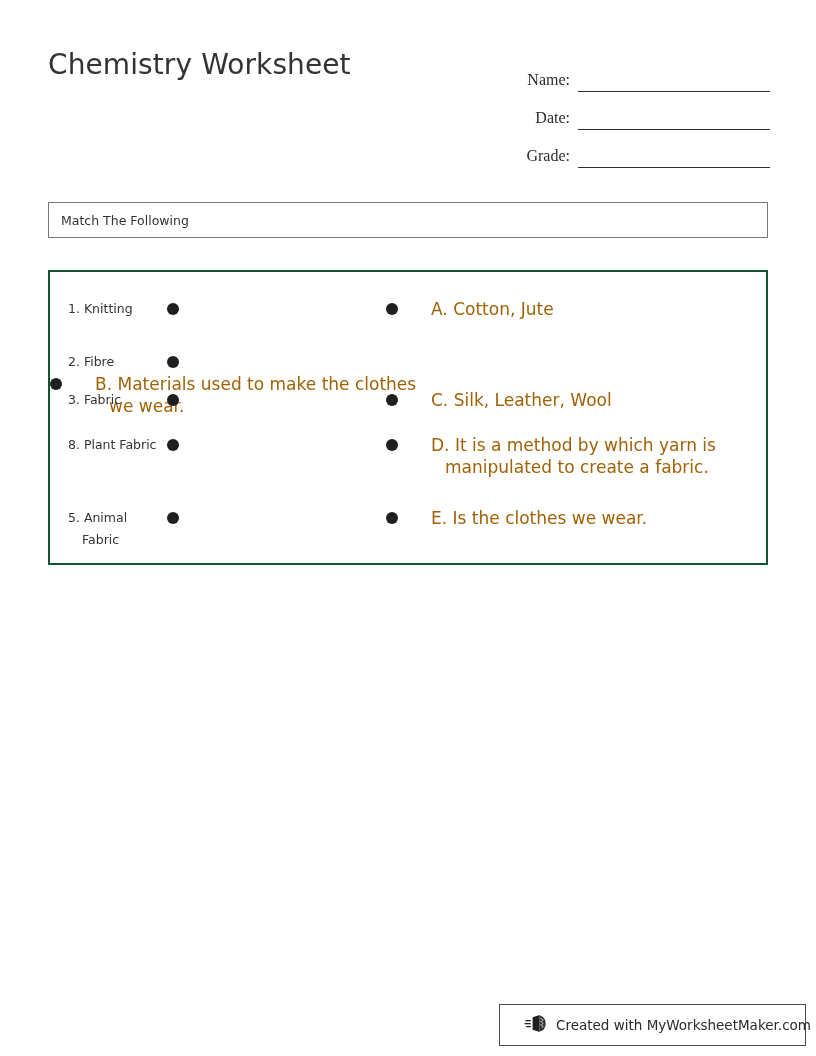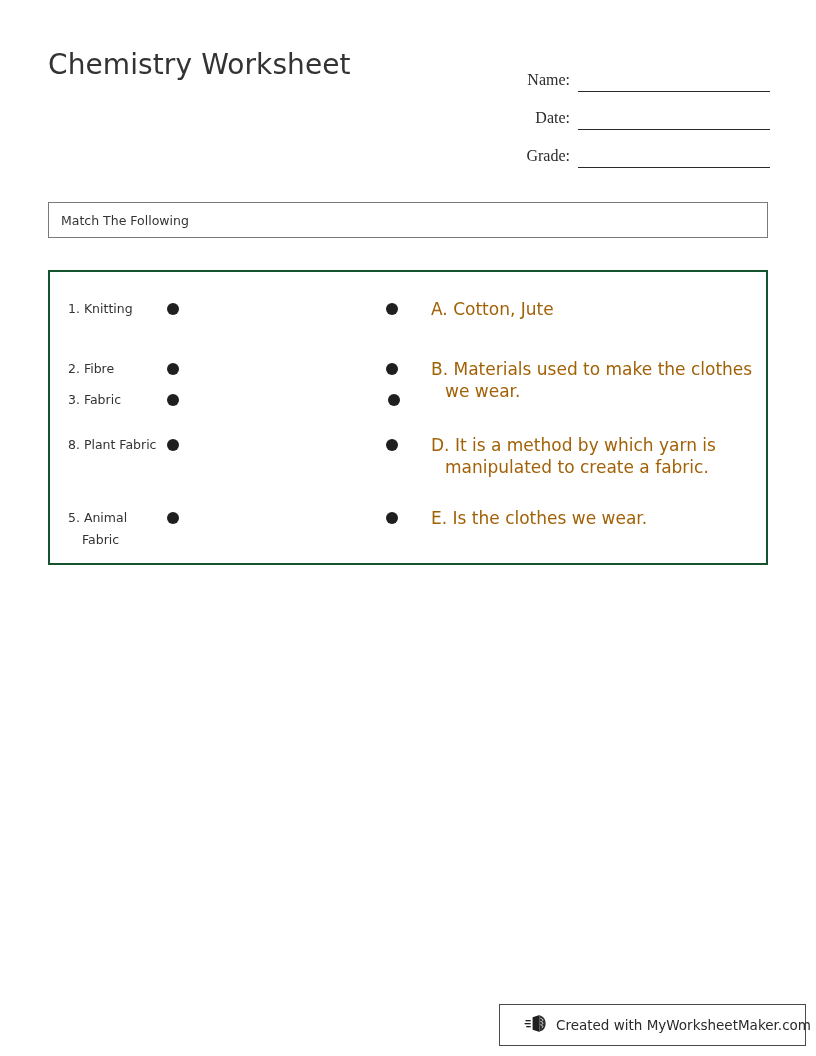--- a/index.html
+++ b/index.html
@@ -226,38 +226,39 @@
       <div class="left-cell">
         <div class="left-text">1. Knitting</div>
         <div class="dot left-dot"></div>
       </div>
       <div class="right-cell">
         <div class="dot right-dot"></div>
         <div class="right-text">A. Cotton, Jute</div>
       </div>
     </div>
 
-    <div class="match-row" style="top:86px;">
+    <div class="match-row" style="top:79px;flex-direction:column;">
       <div class="left-cell">
         <div class="left-text">2. Fibre</div>
         <div class="dot left-dot"></div>
       </div>
       <div class="right-cell">
         <div class="dot right-dot"></div>
         <div class="right-text">B. Materials used to make the clothes we wear.</div>
       </div>
     </div>
 
     <div class="match-row" style="top:117px;">
       <div class="left-cell">
         <div class="left-text">3. Fabric</div>
         <div class="dot left-dot"></div>
       </div>
       <div class="right-cell">
         <div class="dot right-dot"></div>
+        <div class="right-text">C. Silk, Leather, Wool</div>
       </div>
     </div>
 
     <div class="match-row" style="top:162px;">
       <div class="left-cell">
         <div class="left-text">8. Plant Fabric</div>
         <div class="dot left-dot"></div>
       </div>
       <div class="right-cell">
         <div class="dot right-dot"></div>

